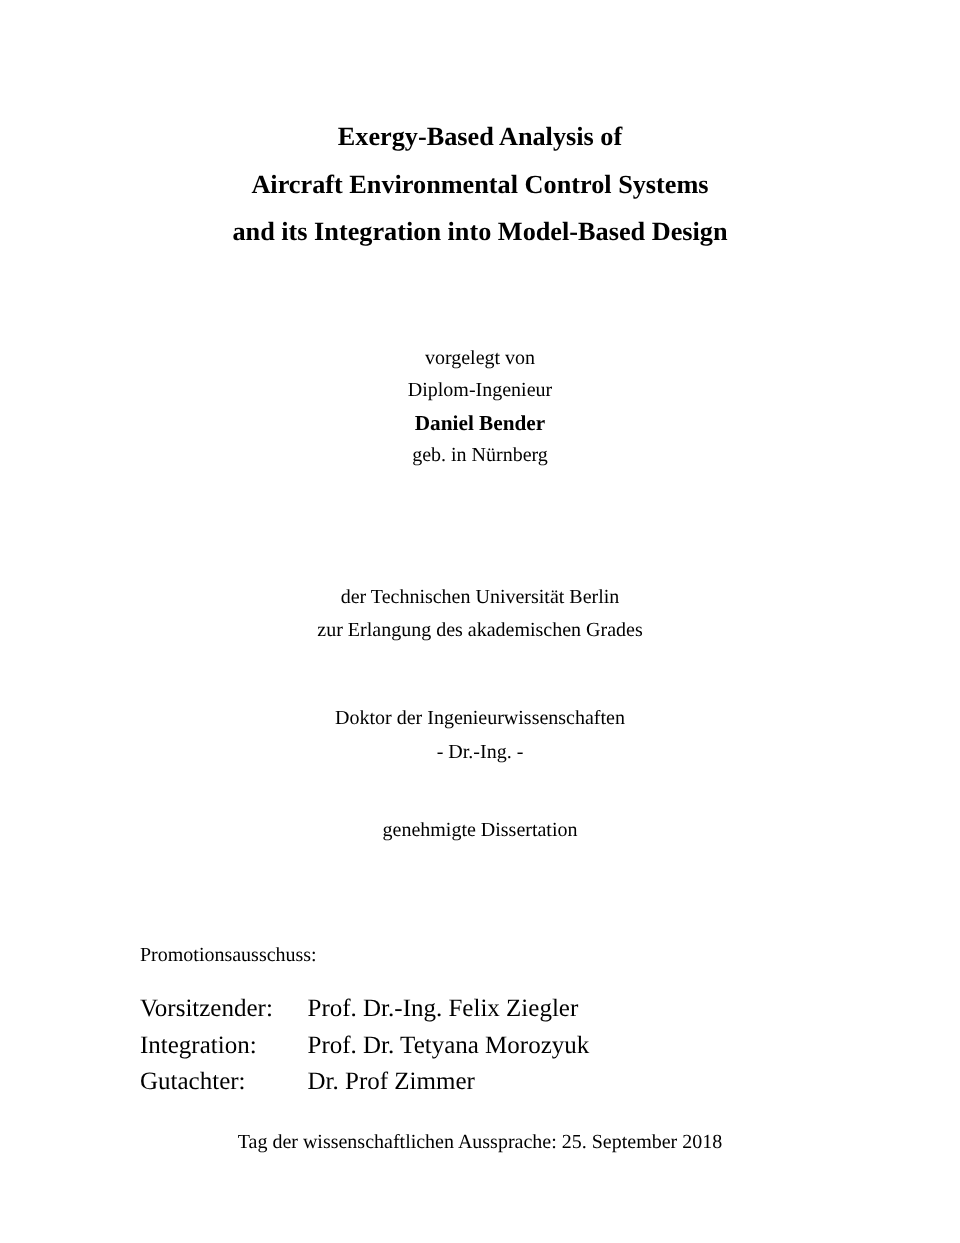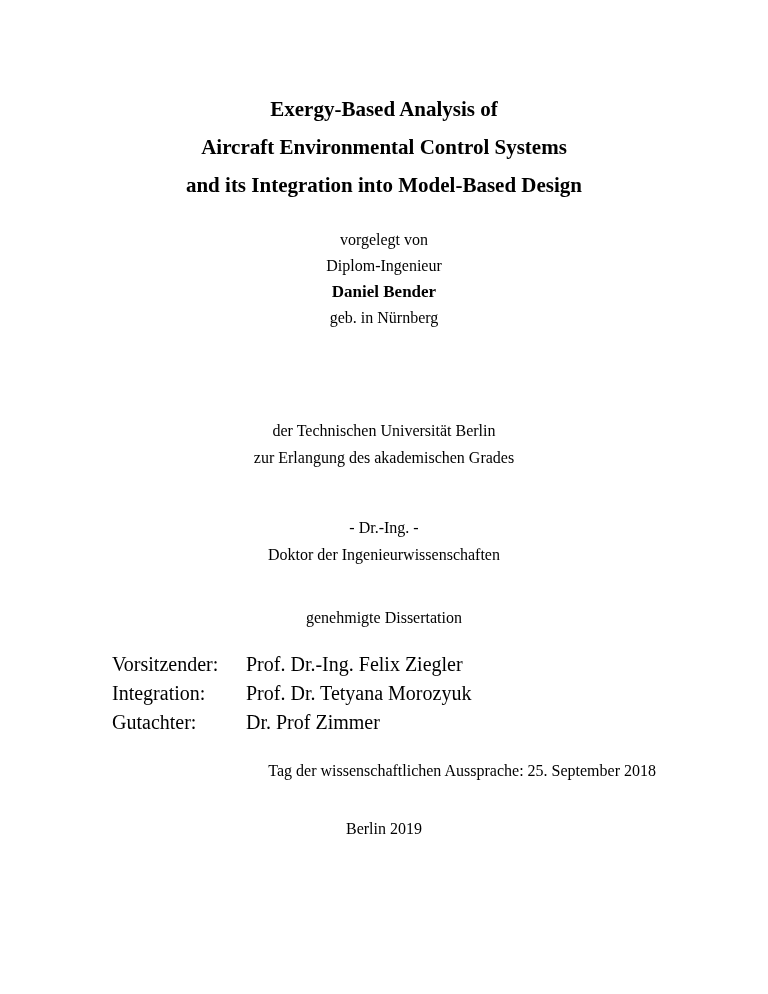--- a/index.html
+++ b/index.html
@@ -25,21 +25,21 @@
   .centered {
     text-align: center;
   }
   .title-block {
     margin-top: 90px;
     font-size: 21px;
     font-weight: bold;
     line-height: 38px;
   }
   .author-block {
-    margin-top: 23px;
+    margin-top: 70px;
     font-size: 16px;
     line-height: 26px;
   }
   .author-name {
     font-weight: bold;
     font-size: 17px;
   }
   .faculty-block {
     margin-top: 86px;
     font-size: 16px;
@@ -69,21 +69,21 @@
   .committee-table td {
     padding: 0 0 6px 0;
     vertical-align: top;
   }
   .committee-table td.role {
     width: 122px;
     padding-right: 12px;
   }
   .defense-line {
     margin-top: 22px;
-    text-align: right;
+    text-align: center;
     font-size: 16px;
   }
   .city-year {
     margin-top: 40px;
     text-align: center;
     font-size: 16px;
   }
 </style>
 </head>
 <body>
@@ -103,26 +103,27 @@
       <div class="author-name">Daniel Bender</div>
       <div>geb. in Nürnberg</div>
     </div>
 
     <div class="faculty-block centered">
       <div>der Technischen Universität Berlin</div>
       <div>zur Erlangung des akademischen Grades</div>
     </div>
 
     <div class="degree-block centered">
+      <div>Doktor der Ingenieurwissenschaften</div>
       <div>- Dr.-Ing. -</div>
-      <div>Doktor der Ingenieurwissenschaften</div>
     </div>
 
     <div class="approved-block centered">genehmigte Dissertation</div>
 
+    <div class="committee-heading">Promotionsausschuss:</div>
 
     <table class="committee-table">
       <tbody>
         <tr>
           <td class="role">Vorsitzender:</td>
           <td>Prof. Dr.-Ing. Felix Ziegler</td>
         </tr>
         <tr>
           <td class="role">Integration:</td>
           <td>Prof. Dr. Tetyana Morozyuk</td>

